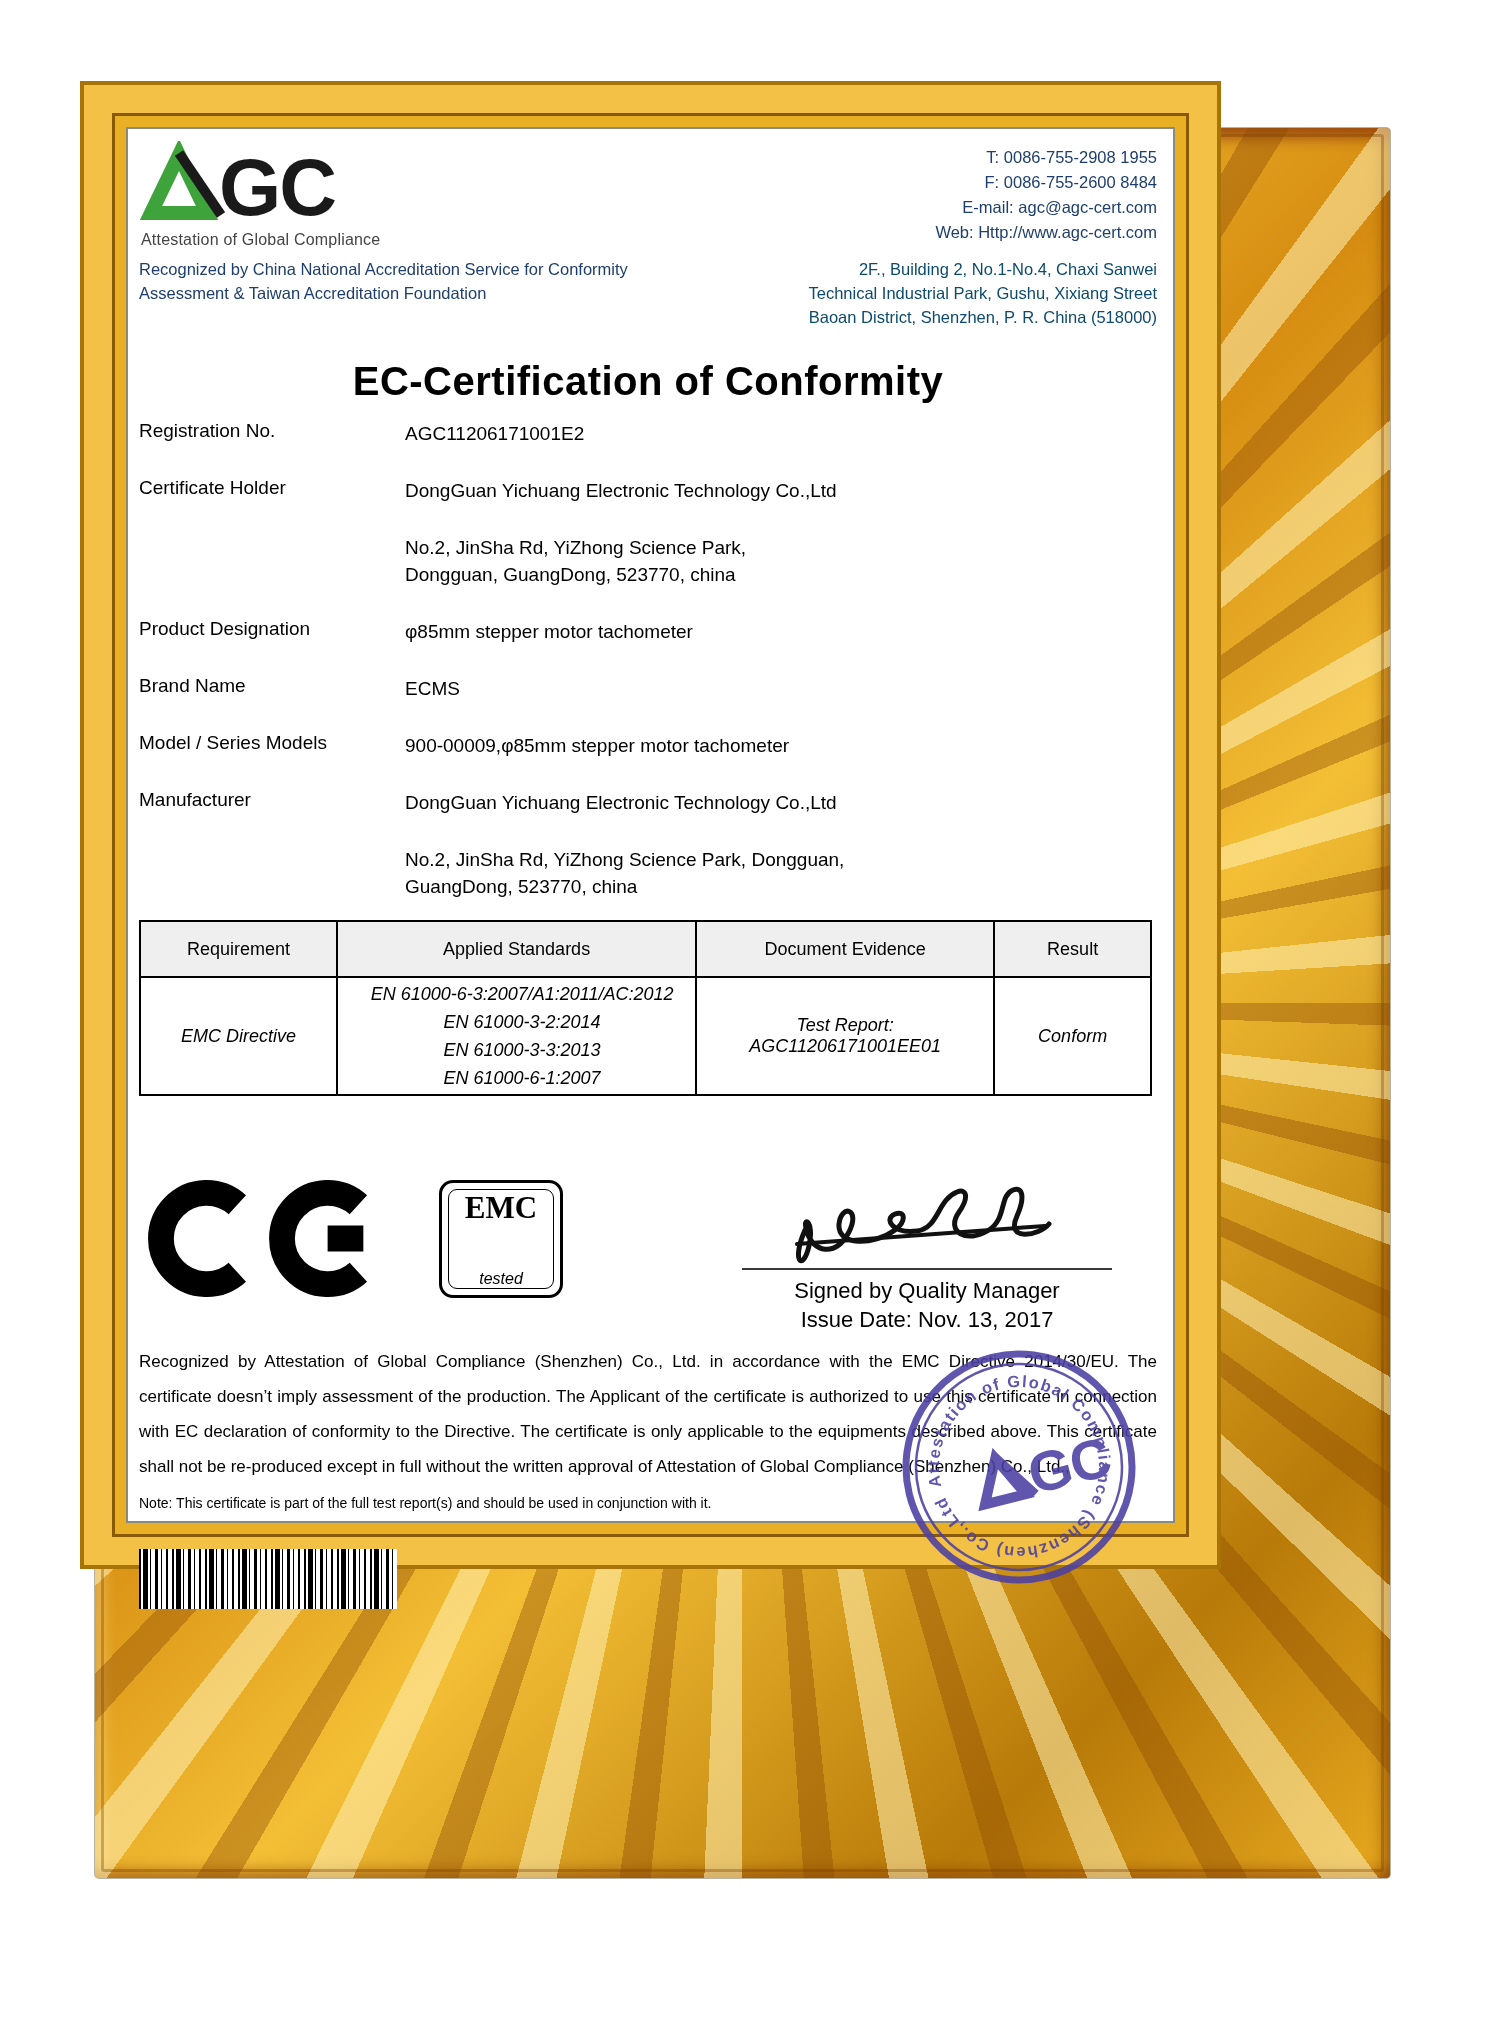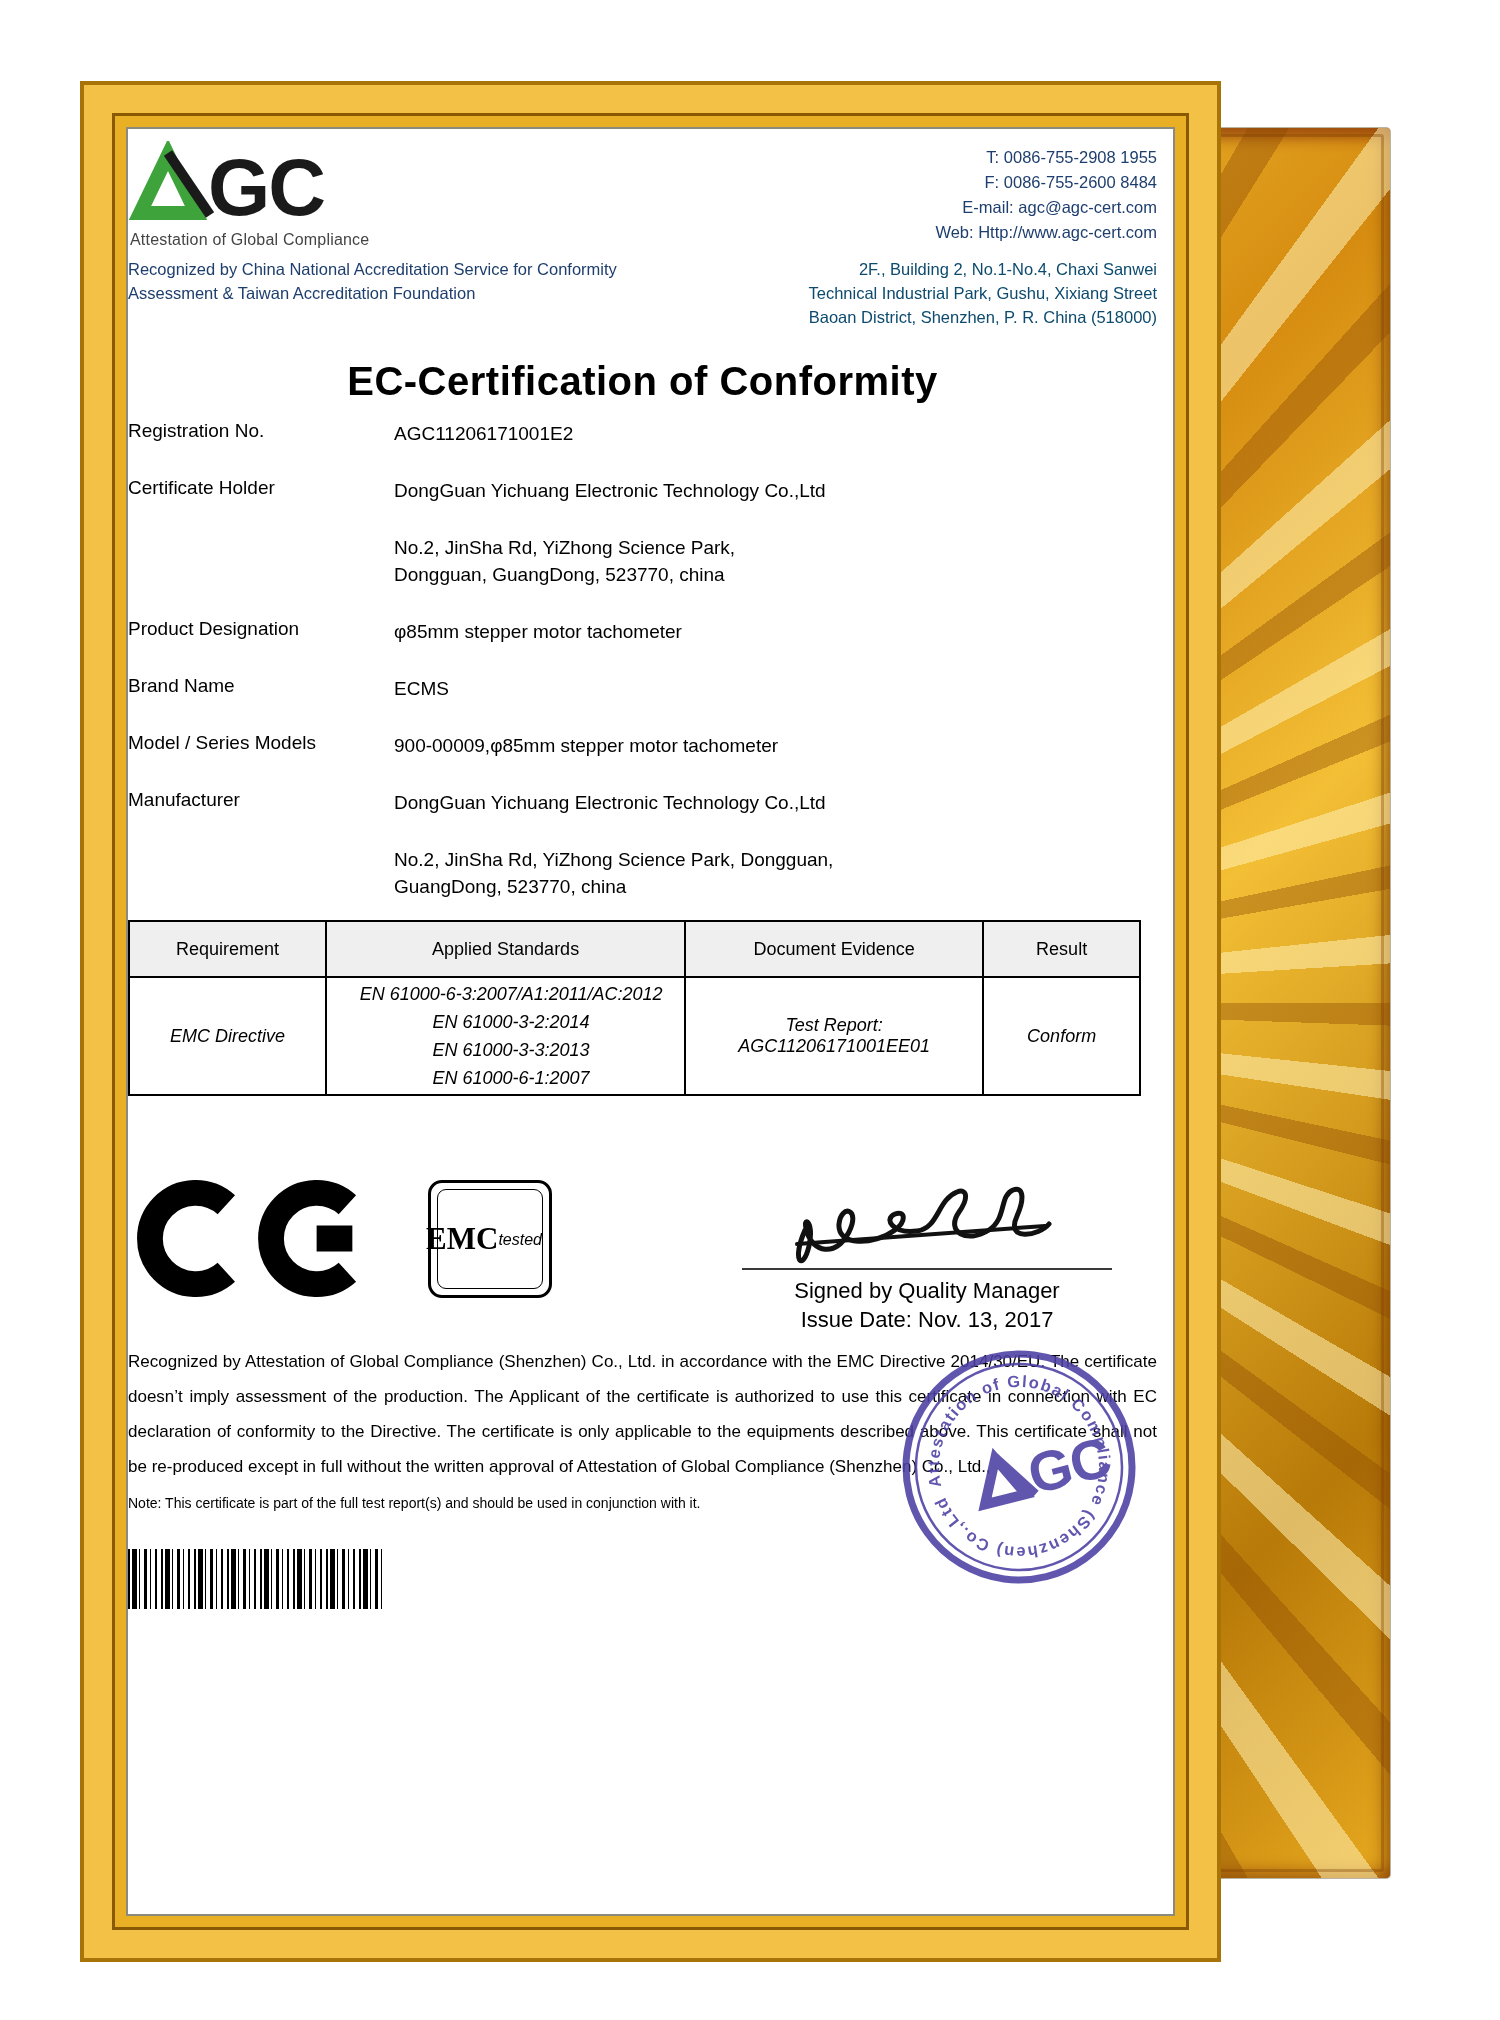--- a/index.html
+++ b/index.html
@@ -33,23 +33,23 @@
       rgba(138,72,2,.38) 6deg 8deg,
       rgba(0,0,0,0) 8deg 12deg);
   }
   .frame::after{ 
     content:"";position:absolute;inset:6px;border-radius:3px;pointer-events:none;
     border:3px solid rgba(122,62,2,.35);
   }
 
   
   .paper{
-    position:absolute;left:128px;top:129px;width:1045px;height:1785px;
+    position:absolute;left:128px;top:129px;width:1045px;height:1392px;
     box-sizing:border-box;background:#fff;z-index:2;
-    padding:12px 16px 0 0;
+    padding:12px 16px 0 11px;
     box-shadow:
       0 0 0 2px #8a8a7e,
       0 0 0 13px #e9af25,
       0 0 0 16px #8a5903,
       0 0 0 44px #f3c146,
       0 0 0 48px #a87407,
       10px 12px 0 4px rgba(88,62,24,.5);
   }
 
   
@@ -78,21 +78,21 @@
   td.standards{text-align:left;padding-left:12px;}
   td.standards div{line-height:28px;}
   .col-req{width:19.5%;} .col-std{width:35.5%;} .col-doc{width:29.5%;} .col-res{width:15.5%;}
 
   
   .marks-row{display:flex;justify-content:space-between;align-items:flex-start;margin-top:78px;}
   .ce-wrap{display:flex;align-items:center;gap:26px;margin-left:6px;}
   .emc-box{width:118px;height:112px;border:3px solid #000;border-radius:14px;
            display:flex;align-items:center;justify-content:center;}
   .emc-inner{width:104px;height:98px;border:1.5px solid #000;border-radius:9px;
-             display:flex;flex-direction:row;align-items:center;justify-content:flex-end;}
+             display:flex;flex-direction:column;align-items:center;justify-content:space-between;}
   .emc-line1{font-family:"Liberation Serif","DejaVu Serif",serif;font-weight:700;font-size:31px;}
   .emc-line2{font-size:16px;margin-top:2px;font-style:italic;}
   .sig-block{width:380px;text-align:center;margin-right:40px;}
   .sig-svg{display:block;margin:0 auto;}
   .sig-line{border-top:2px solid #3a3a3a;width:370px;margin:-6px auto 6px auto;}
   .sig-text{font-size:22px;line-height:29px;}
 
   
   .footer-para{font-size:17px;line-height:35px;text-align:justify;margin:10px 0 0 0;}
   .footer-note{font-size:14px;line-height:35px;margin:2px 0 0 0;}

